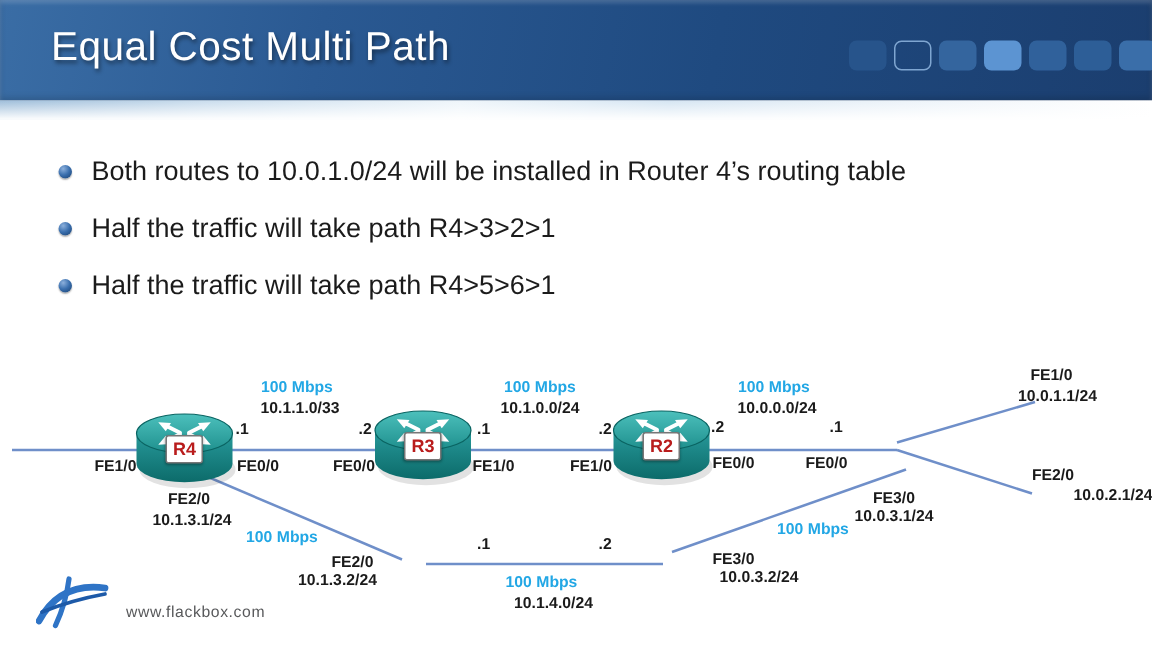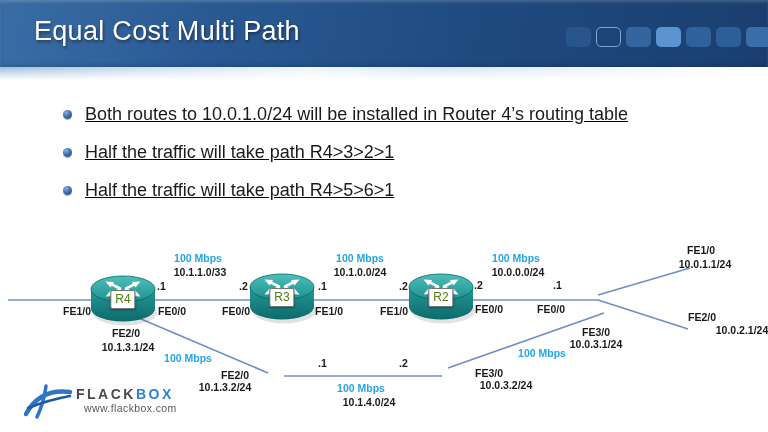--- a/index.html
+++ b/index.html
@@ -36,38 +36,38 @@
   }
   .sq{width:25px;height:20px;border-radius:5px;display:inline-block;flex:0 0 auto;}
   .sq.outline{background:transparent;border:1.5px solid;}
   .under-band{
     position:absolute;left:0;top:67px;width:768px;height:13px;
     background:
       linear-gradient(to bottom, rgba(255,255,255,0) 0%, rgba(255,255,255,0.92) 92%),
       linear-gradient(90deg,#9fbeda 0%,#cadded 18%,#eef5fa 40%,#d5e5f2 58%,#e9f1f8 75%,#ffffff 100%);
   }
   
-  .bullets{position:absolute;left:63px;top:103px;width:680px;text-decoration:underline;}
+  .bullets{position:absolute;left:39px;top:103px;width:680px;}
   .bullet-row{display:flex;align-items:flex-start;margin-bottom:15px;}
   .bullet-dot{
     width:9px;height:9px;border-radius:50%;margin:7px 13px 0 0;flex:0 0 auto;
     background:radial-gradient(circle at 35% 28%, #8cb0dc 0%, var(--bullet_sphere) 48%, #173d6c 100%);
     box-shadow:0 1px 1px rgba(0,0,0,0.3);
   }
   .bullet-text{font-size:18px;line-height:23px;color:#1b1b1b;}
   
   .diagram{position:absolute;left:0;top:0;width:768px;height:432px;}
   .links{position:absolute;left:0;top:0;width:768px;height:432px;z-index:1;}
   .links line{stroke:var(--link_line);stroke-width:1.7;}
   .router{position:absolute;width:66px;height:54px;z-index:2;}
   .router svg{position:absolute;left:0;top:0;width:66px;height:54px;overflow:visible;}
   .rname{
     position:absolute;left:50%;top:19px;transform:translateX(-50%);
     background:#ffffff;border:1px solid #777;border-radius:2px;
-    padding:0 4px;font-size:12px;font-weight:normal;line-height:17px;color:#4d7c0f;
+    padding:0 4px;font-size:12px;font-weight:bold;line-height:17px;color:#b91c1c;
     box-shadow:0 1px 2px rgba(0,0,0,0.35);white-space:nowrap;
   }
   .lbl{
     position:absolute;font-weight:bold;font-size:10.5px;line-height:12px;
     color:var(--label_text);white-space:nowrap;z-index:3;
   }
   .lbl.cyan{color:var(--accent_cyan);text-align:right;}
   .ctr{transform:translateX(-50%);}
   
   .logo{position:absolute;left:24px;top:380px;width:170px;height:45px;z-index:3;}
@@ -215,19 +215,16 @@
     <span class="lbl ctr" style="left:702px;top:311px">FE2/0</span>
     <span class="lbl ctr" style="left:742px;top:324px">10.0.2.1/24</span>
   </section>
 
   <footer class="logo">
     <svg width="50" height="42" viewBox="0 0 50 42">
       <path d="M2,34 Q16,8 46,12" fill="none" stroke="#2f74c6" stroke-width="4.5" stroke-linecap="round"></path>
       <path d="M22,6 Q20,22 13,37" fill="none" stroke="#2f74c6" stroke-width="3.5" stroke-linecap="round"></path>
       <path d="M4,28 Q24,20 46,16" fill="none" stroke="#1d5aa8" stroke-width="2.5" stroke-linecap="round"></path>
     </svg>
-    <div class="brand">
-      <span class="dark">FLACK</span><span class="blue">BOX</span>
-    </div>
     <div class="site">www.flackbox.com</div>
   </footer>
 
 </div>
 
 </body></html>

